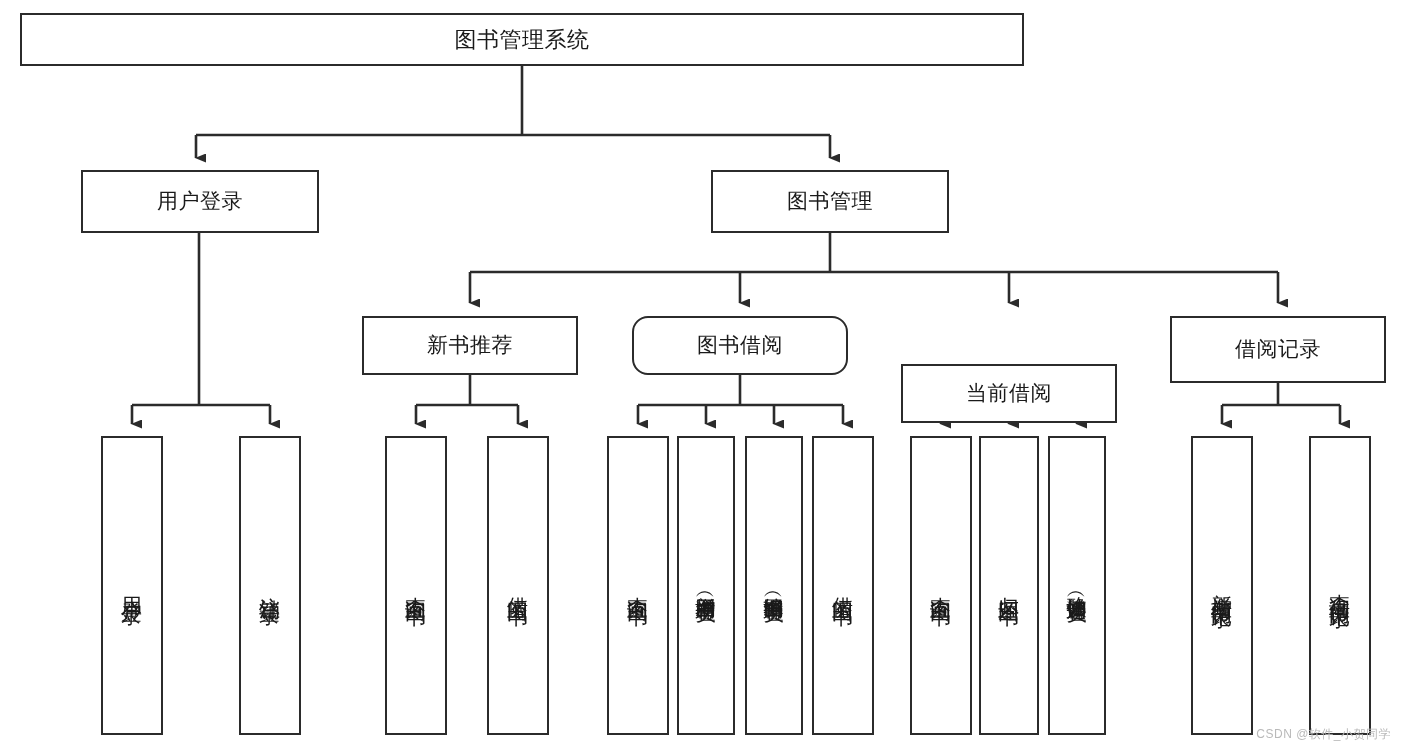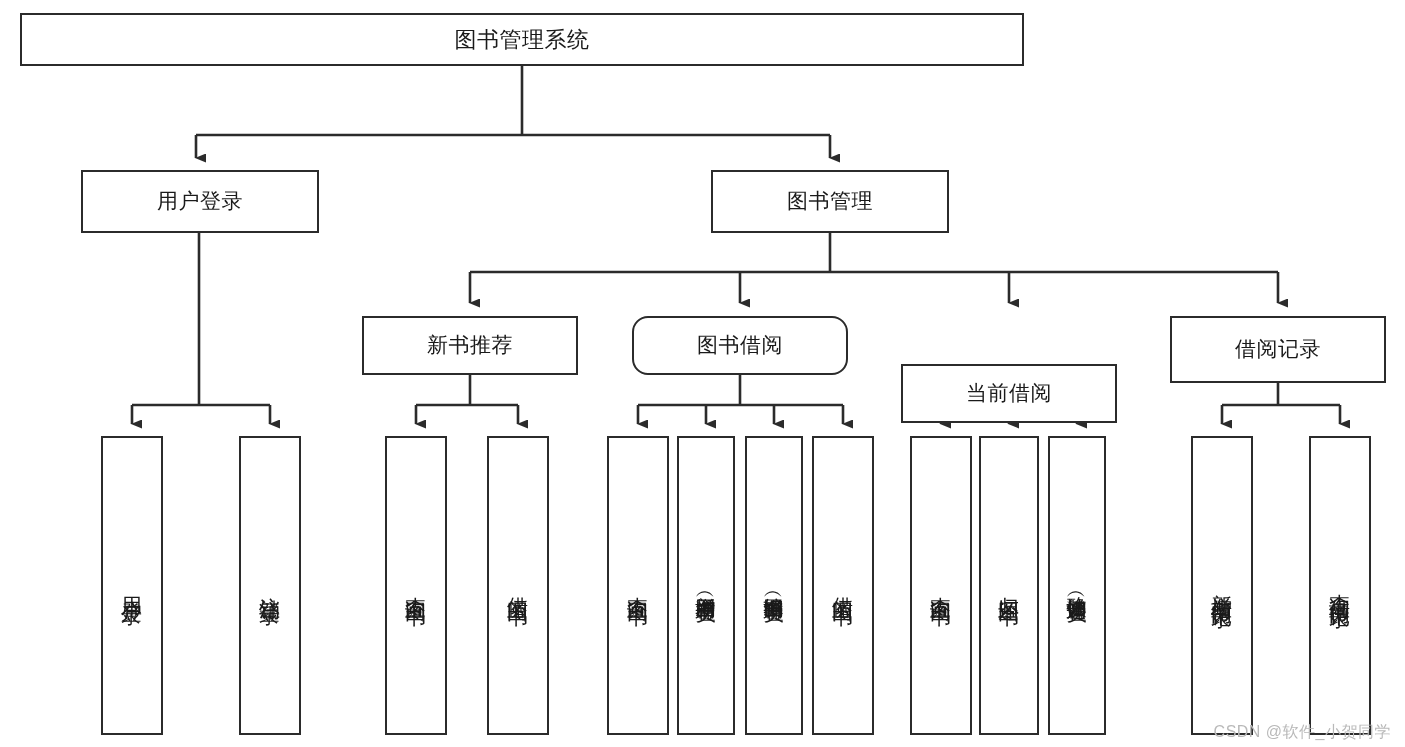--- a/index.html
+++ b/index.html
@@ -57,21 +57,21 @@
     line-height: 1;
   }
   .node.vert.tight .cap {
     font-size: 20px;
     letter-spacing: 1px;
   }
   .watermark {
     position: absolute;
     right: 14px;
     bottom: 4px;
-    font-size: 16px;
+    font-size: 12px;
     color: #b9b9b9;
     letter-spacing: 0.5px;
     white-space: pre;
     pointer-events: none;
   }
 </style>
 </head>
 <body>
 
 <div id="canvas">

